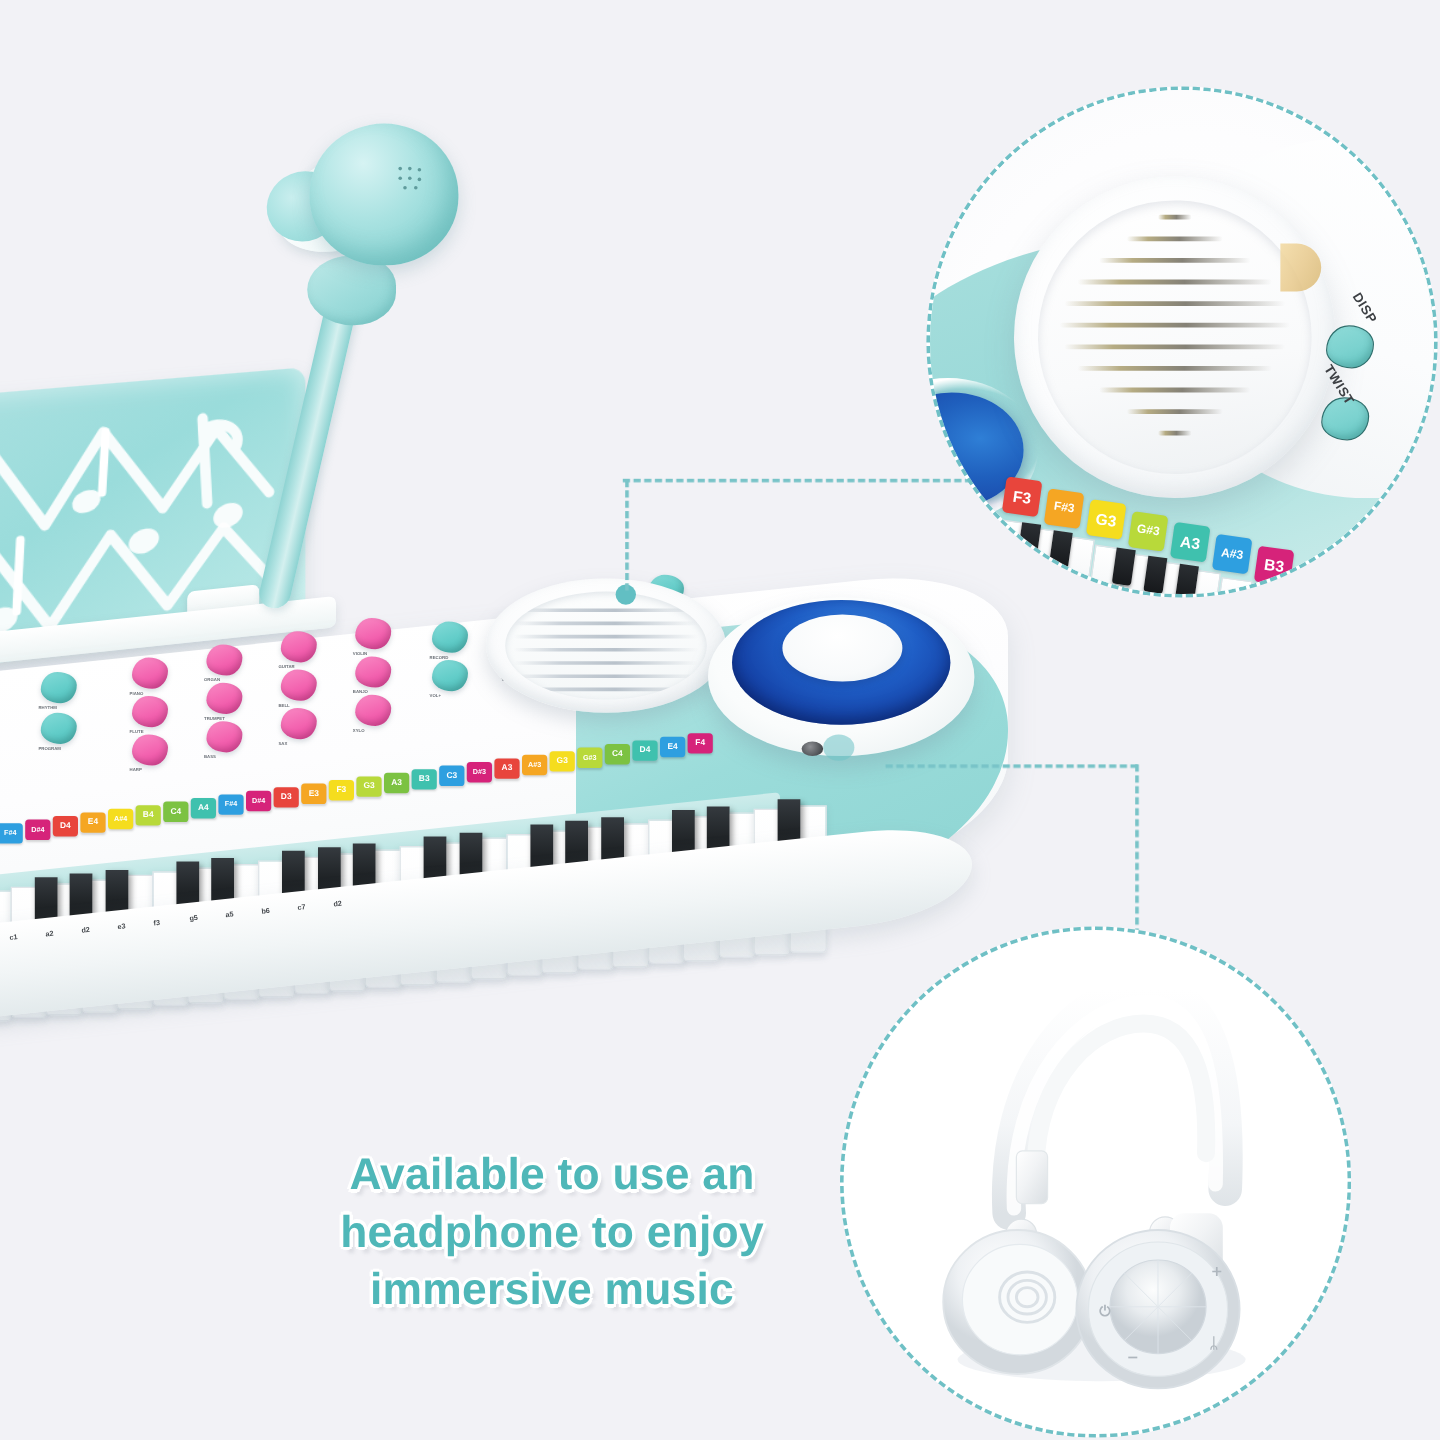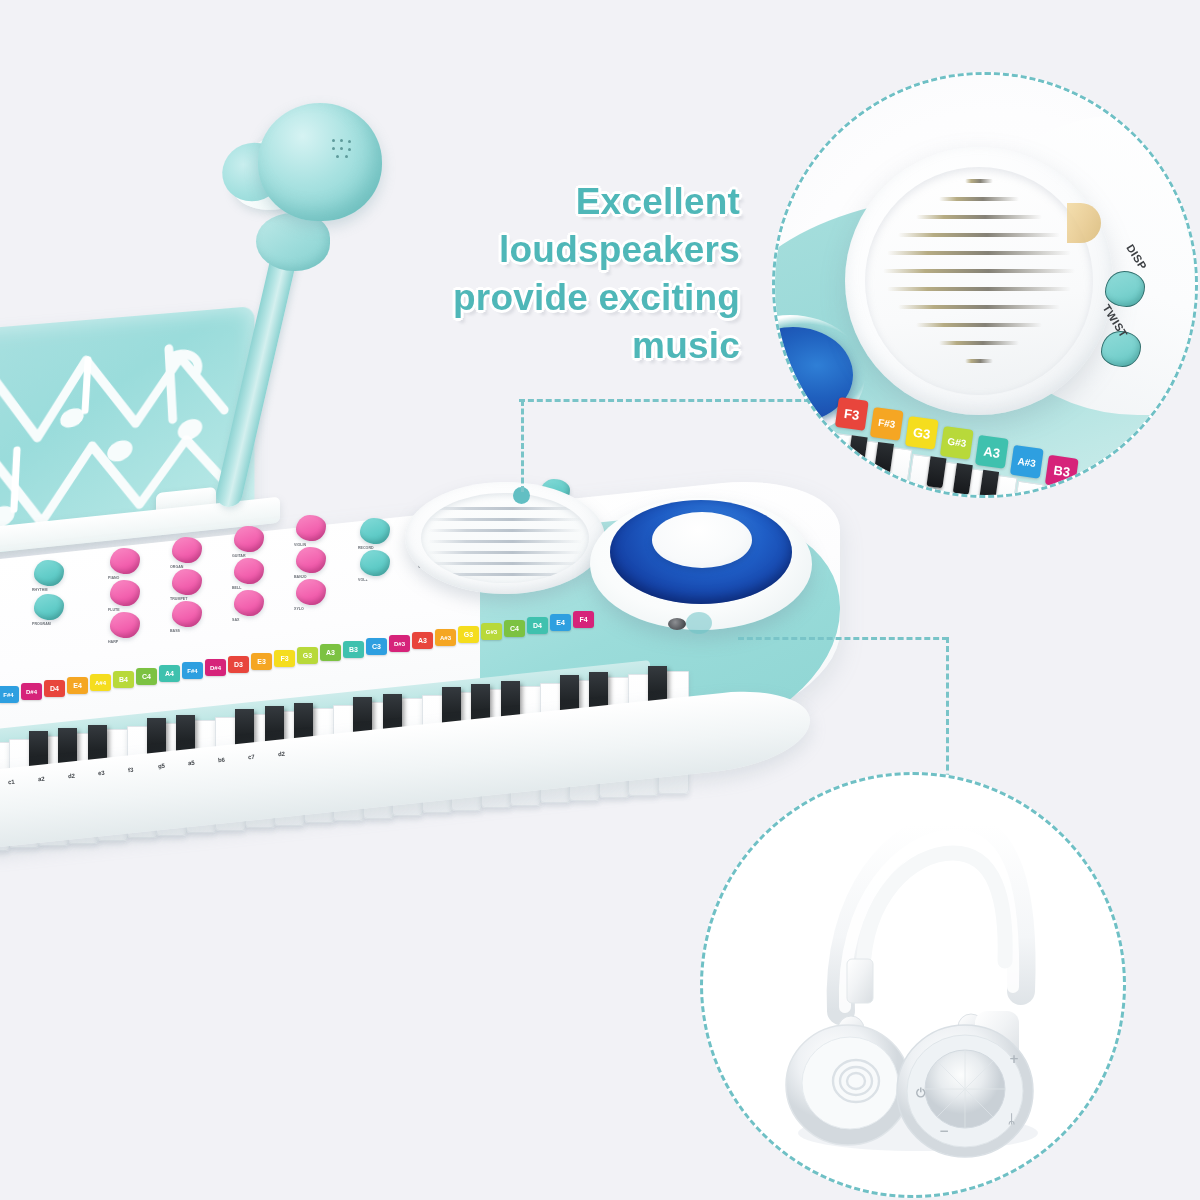--- a/index.html
+++ b/index.html
@@ -599,29 +599,28 @@
       <div class="mic-dot" style="left:8px;top:0"></div>
       <div class="mic-dot" style="left:16px;top:1px"></div>
       <div class="mic-dot" style="left:0;top:8px"></div>
       <div class="mic-dot" style="left:8px;top:8px"></div>
       <div class="mic-dot" style="left:16px;top:9px"></div>
       <div class="mic-dot" style="left:4px;top:16px"></div>
       <div class="mic-dot" style="left:13px;top:16px"></div>
     </div>
   </div>
 
-  <div class="callout-text" id="txt-speaker">Excellent
-loudspeakers
-provide exciting
-music</div>
 
   <div class="dot" style="left:513px; top:487px;"></div>
   <div class="dash-v" style="left:521px; top:400px; height:92px;"></div>
   <div class="dash-h" style="left:519px; top:399px; width:300px;"></div>
 
+  <div class="callout-text" id="txt-headphone">Available to use an
+headphone to enjoy
+immersive music</div>
 
   <div class="dash-h" style="left:738px; top:637px; width:210px;"></div>
   <div class="dash-v" style="left:946px; top:637px; height:170px;"></div>
 
   <div class="inset" id="inset-speaker">
     <div class="inset-inner">
       <div class="sp-body-white"></div>
       <div class="sp-teal-band"></div>
       <div class="sp-white-shelf"></div>
 

